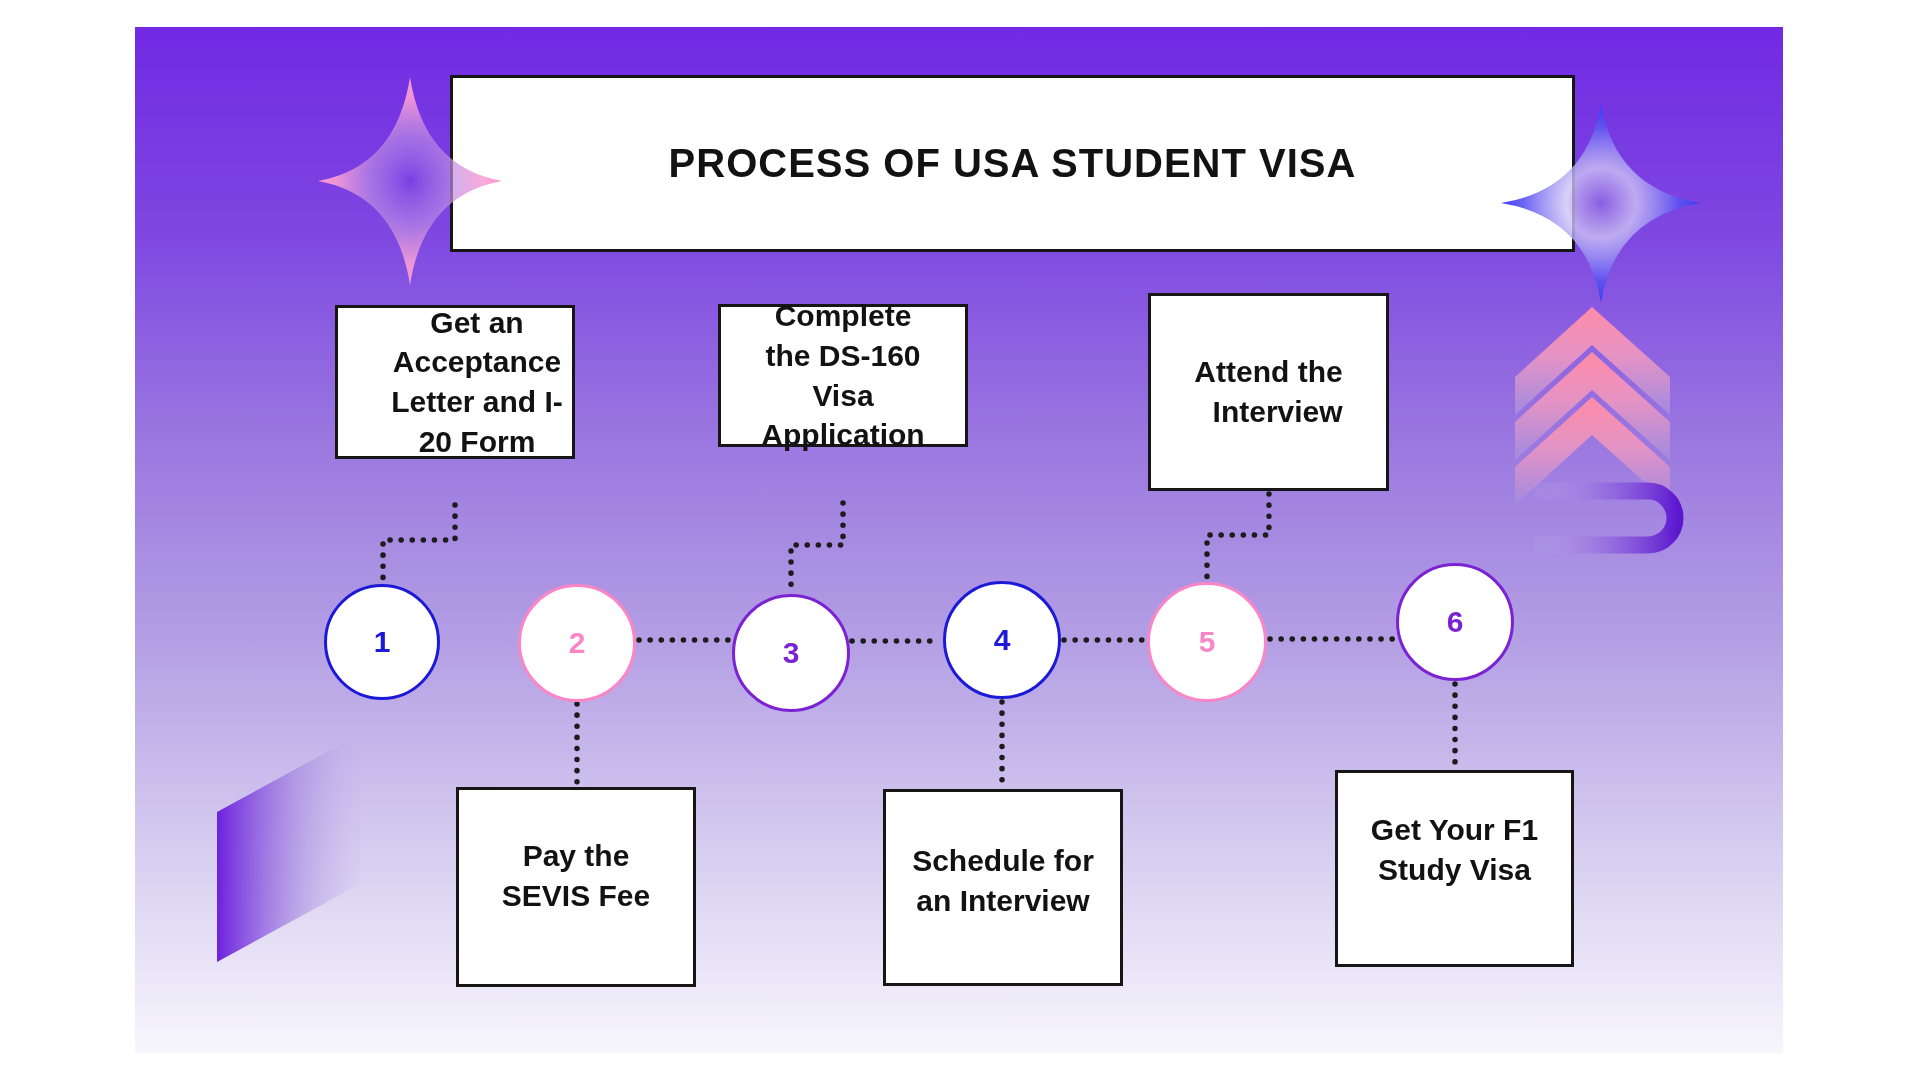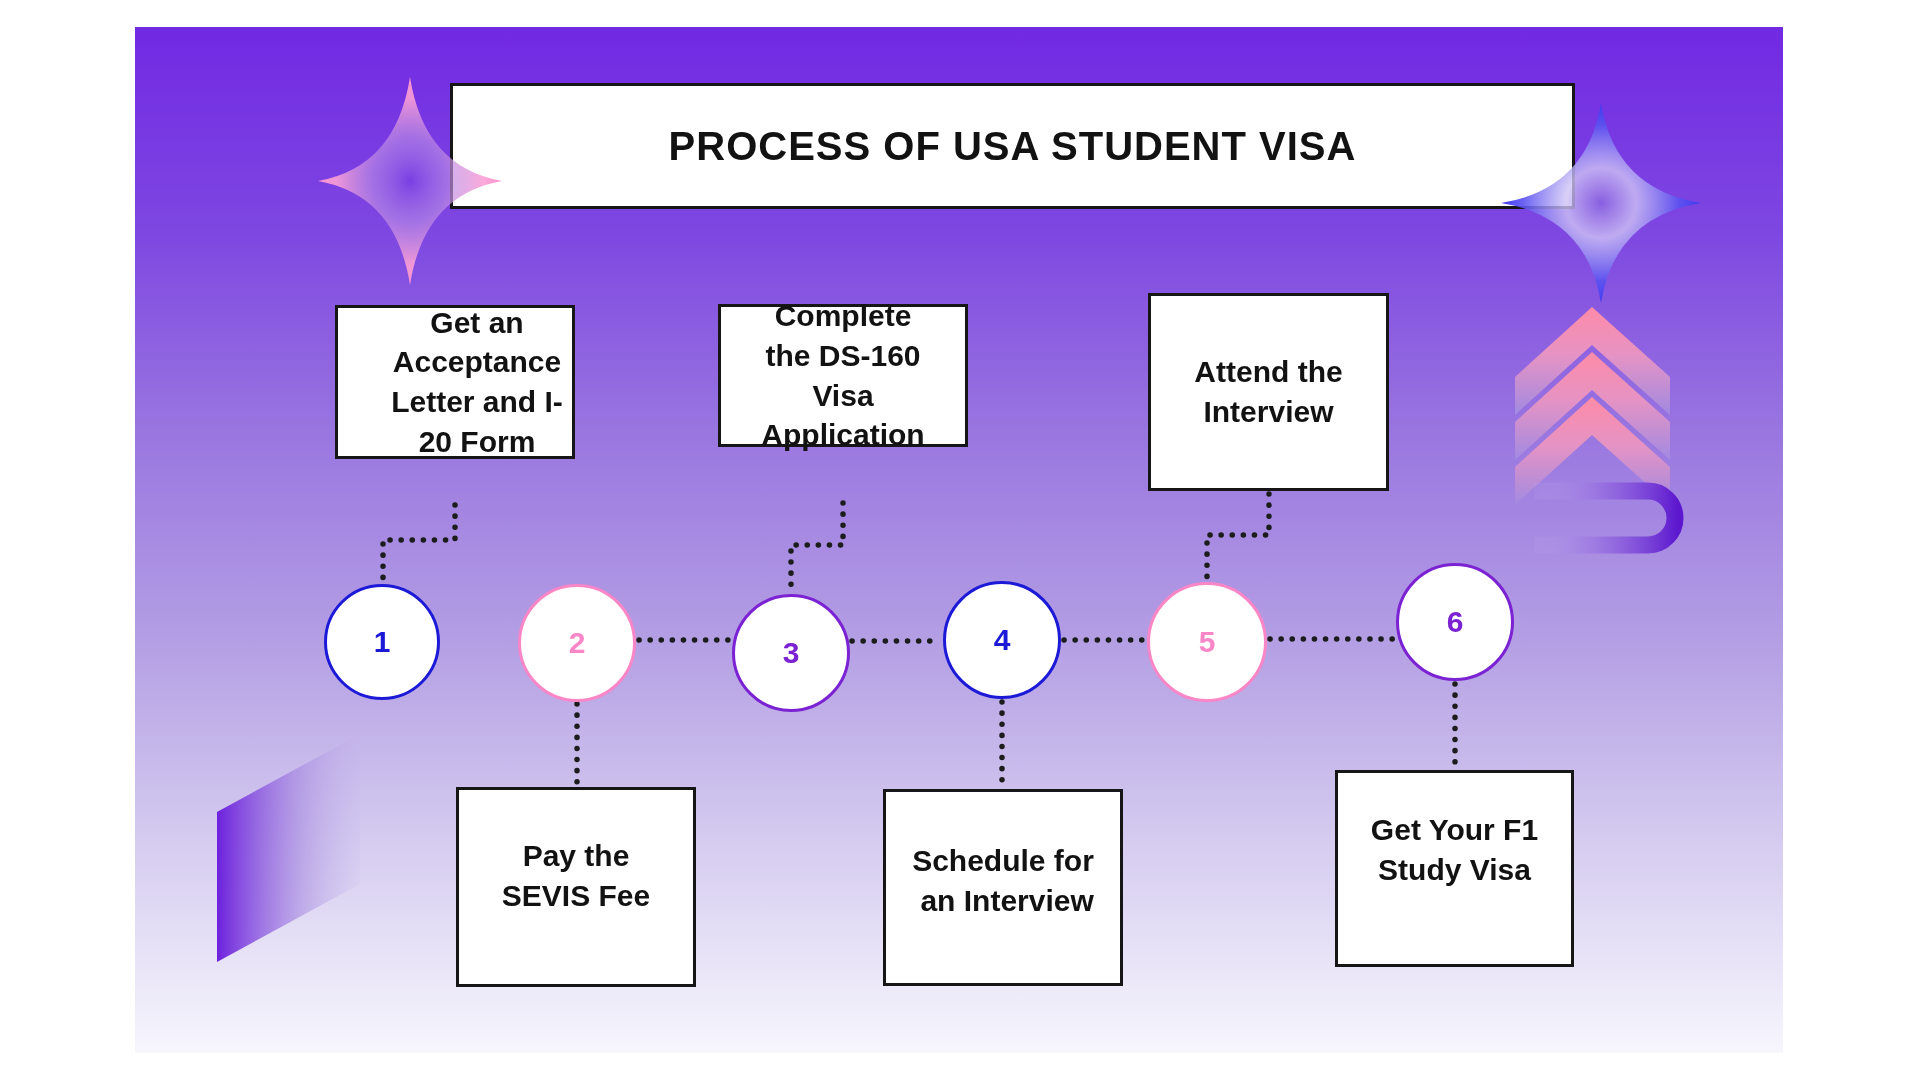--- a/index.html
+++ b/index.html
@@ -6,36 +6,36 @@
   body{width:1920px;height:1080px;overflow:hidden;
        font-family:"Liberation Sans", sans-serif;}
   .stage{position:relative;width:1920px;height:1080px;}
 
   .canvas-bg{position:absolute;left:135px;top:27px;width:1648px;height:1026px;
     background:linear-gradient(180deg,#7129e3 0%,#7e47e1 20%,#9a77e0 40%,
                #b49fe4 60%,#d6cdf0 80%,#f7f6fd 100%);}
 
   svg.layer{position:absolute;left:0;top:0;width:1920px;height:1080px;pointer-events:none;}
 
-  .title-box{position:absolute;left:450px;top:75px;width:1125px;height:126px;
+  .title-box{position:absolute;left:450px;top:75px;width:1125px;height:177px;
     background:#ffffff;border:3px solid #161616;box-sizing:border-box;
-    display:flex;align-items:center;justify-content:center;margin-top:8px;}
+    display:flex;align-items:center;justify-content:center;}
   .title-text{font-size:40px;font-weight:700;color:#121212;letter-spacing:1px;}
 
   .step-box{position:absolute;background:#ffffff;border:3px solid #161616;
     box-sizing:border-box;display:flex;align-items:center;justify-content:center;
     text-align:center;}
   .step-label{font-size:30px;font-weight:700;color:#121212;line-height:1.32;
     white-space:pre-line;}
 
   .box-1{left:335px;top:305px;width:240px;height:154px;padding-left:44px;}
   .box-2{left:718px;top:304px;width:250px;height:143px;}
-  .box-3{left:1148px;top:293px;width:241px;height:198px;}
+  .box-3{left:1148px;top:293px;width:241px;height:198px;text-align:right;}
   .box-4{left:456px;top:787px;width:240px;height:200px;padding-bottom:22px;}
-  .box-5{left:883px;top:789px;width:240px;height:197px;padding-bottom:14px;text-align:right;}
+  .box-5{left:883px;top:789px;width:240px;height:197px;padding-bottom:14px;}
   .box-6{left:1335px;top:770px;width:239px;height:197px;padding-bottom:38px;}
 
   .circle{position:absolute;background:#ffffff;border:3px solid #333;
     border-radius:50%;box-sizing:border-box;display:flex;align-items:center;
     justify-content:center;font-size:30px;font-weight:700;}
   .circle-1{left:324px;top:584px;width:116px;height:116px;}
   .circle-2{left:518px;top:584px;width:118px;height:118px;}
   .circle-3{left:732px;top:594px;width:118px;height:118px;}
   .circle-4{left:943px;top:581px;width:118px;height:118px;}
   .circle-5{left:1147px;top:582px;width:120px;height:120px;}

